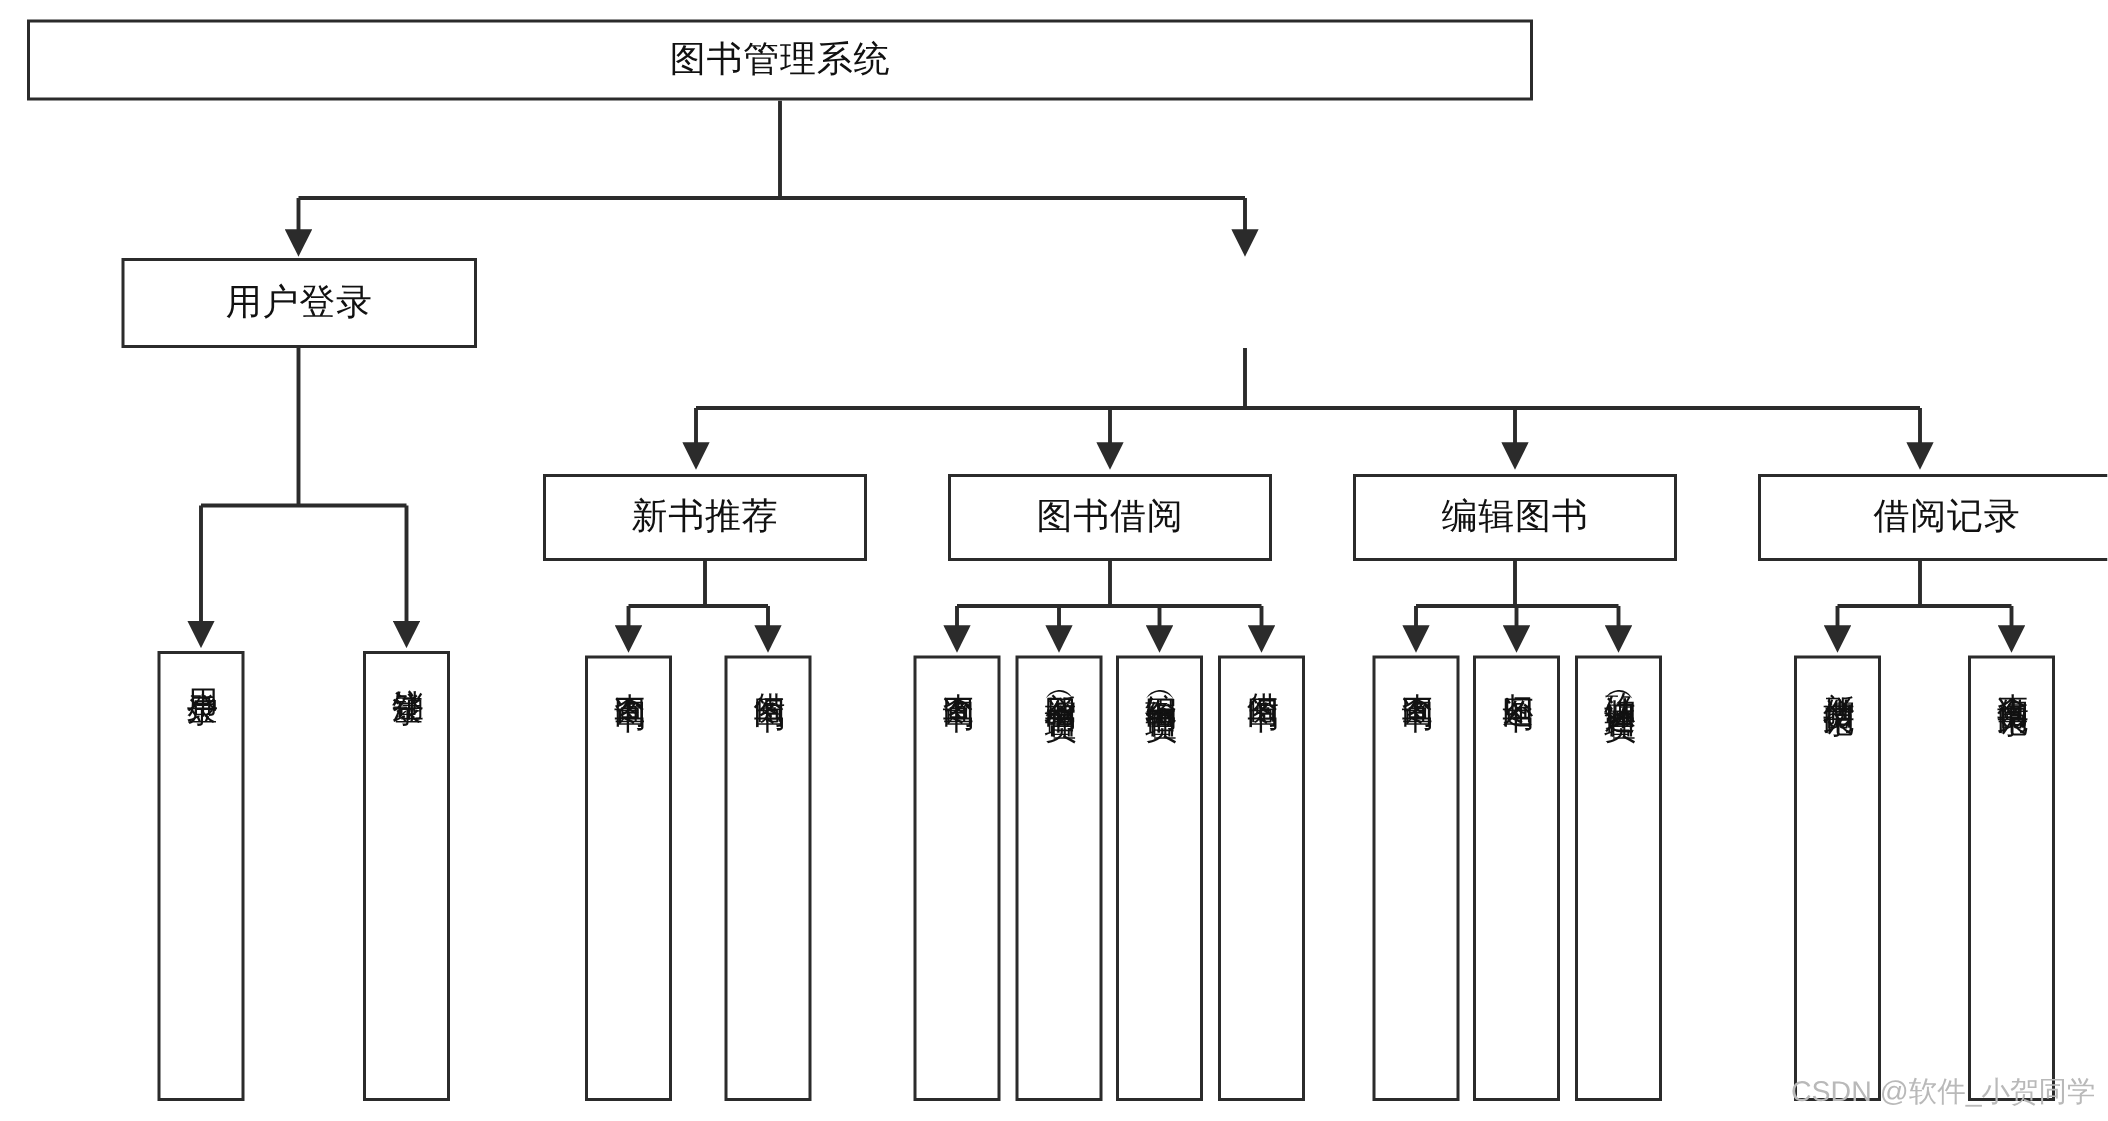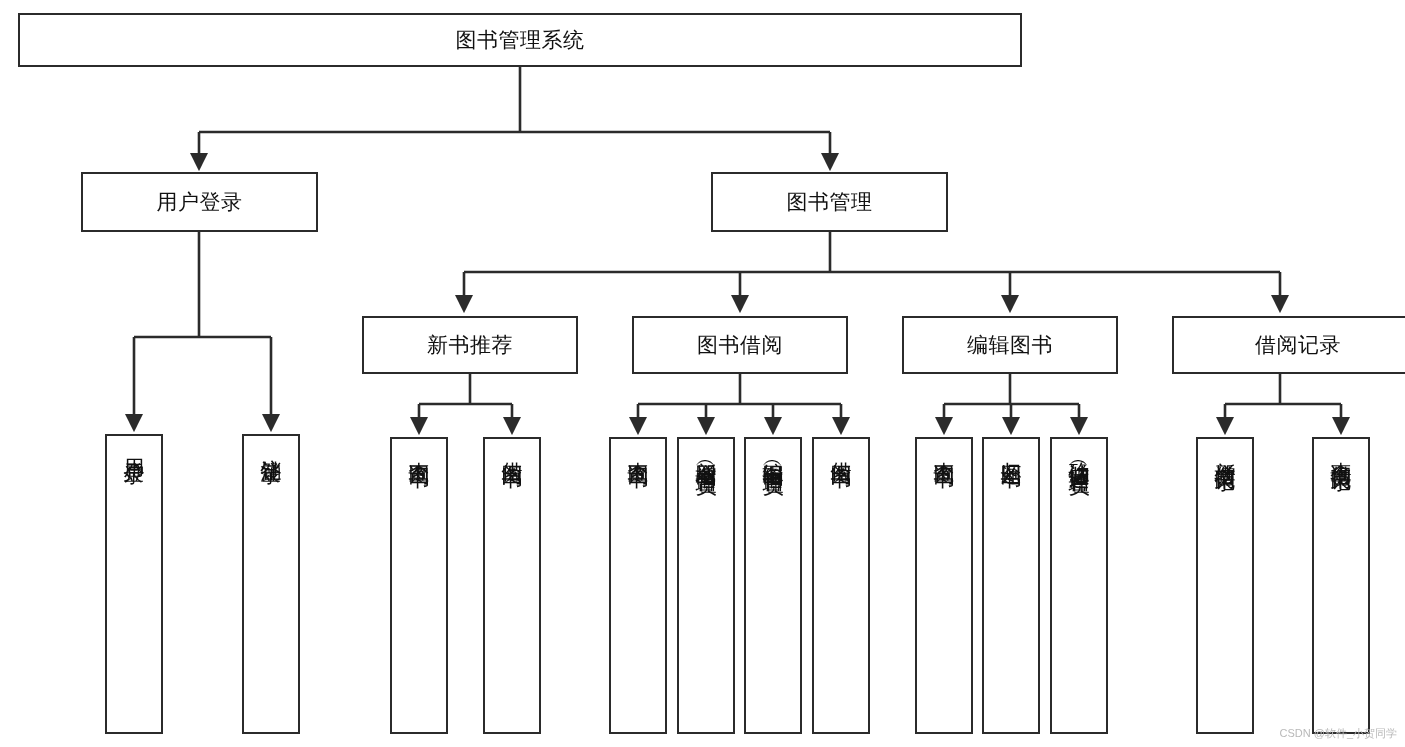--- a/index.html
+++ b/index.html
@@ -28,21 +28,21 @@
     position: absolute;
     box-sizing: border-box;
     background: #ffffff;
     border: 2px solid #2b2b2b;
     display: flex;
     align-items: center;
     justify-content: center;
     color: #111111;
   }
   .node-label {
-    font-size: 21px;
+    font-size: 24px;
     line-height: 1.15;
     letter-spacing: 0.5px;
     white-space: nowrap;
     color: #111111;
   }
   .node-box.vertical {
     align-items: flex-start;
     justify-content: center;
     padding-top: 6px;
   }
@@ -50,21 +50,21 @@
     writing-mode: vertical-rl;
     text-orientation: upright;
     white-space: normal;
     letter-spacing: 2px;
     font-size: 21px;
   }
   .watermark {
     position: absolute;
     right: 8px;
     bottom: 6px;
-    font-size: 11px;
+    font-size: 19px;
     color: #b9b9b9;
     white-space: nowrap;
     pointer-events: none;
   }
 </style>
 </head>
 <body>
 
 <div id="canvas">
 
@@ -119,23 +119,20 @@
     </g>
   </svg>
 
   <div class="node-box" style="left:18px; top:13px; width:1004px; height:54px;">
     <span class="node-label">图书管理系统</span>
   </div>
 
   <div class="node-box" style="left:81px; top:172px; width:237px; height:60px;">
     <span class="node-label">用户登录</span>
   </div>
-  <div class="node-box" style="left:711px; top:172px; width:237px; height:60px;">
-    <span class="node-label">图书管理</span>
-  </div>
 
   <div class="node-box" style="left:632px; top:316px; width:216px; height:58px;">
     <span class="node-label">图书借阅</span>
   </div>
   <div class="node-box" style="left:362px; top:316px; width:216px; height:58px;">
     <span class="node-label">新书推荐</span>
   </div>
   <div class="node-box" style="left:902px; top:316px; width:216px; height:58px;">
     <span class="node-label">编辑图书</span>
   </div>

